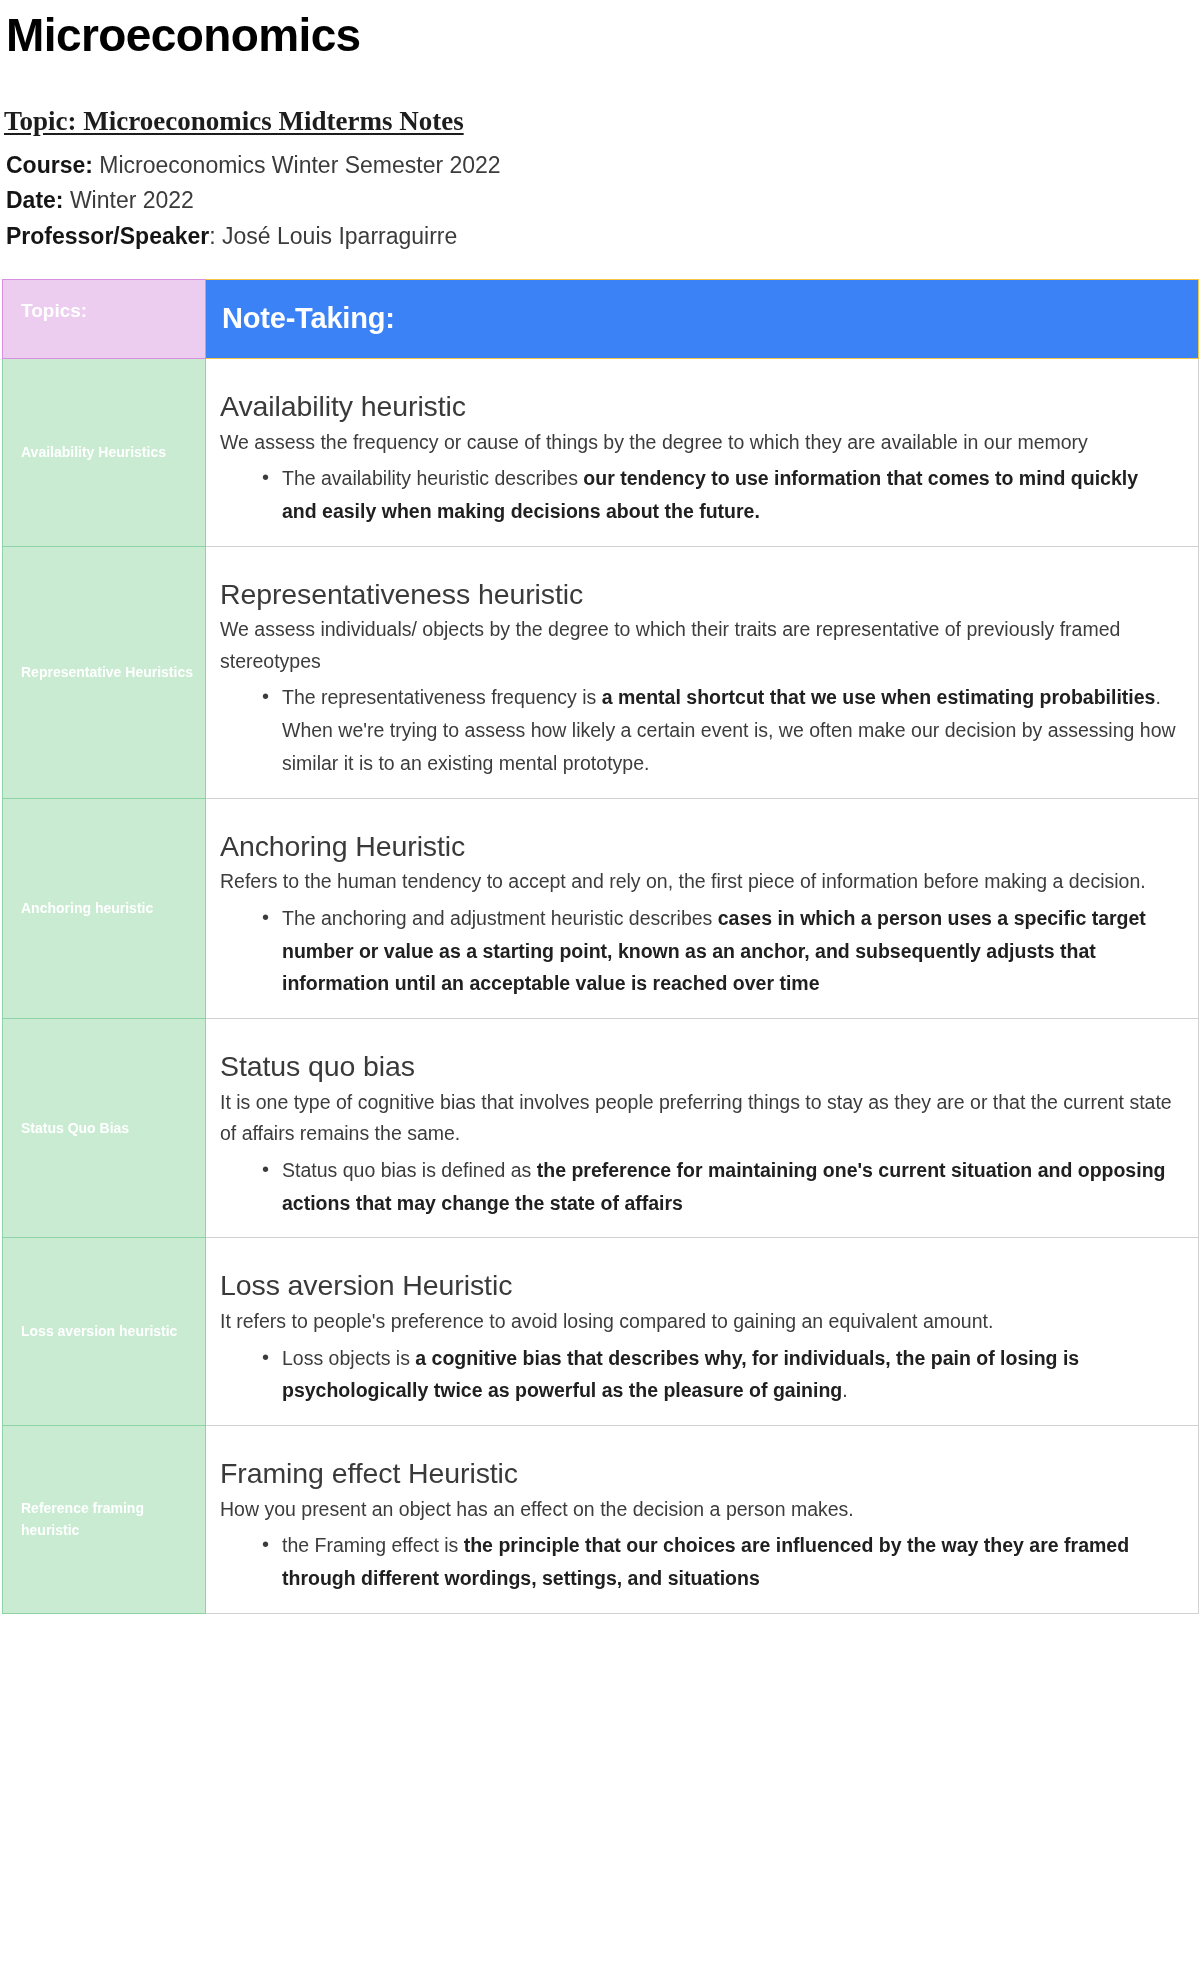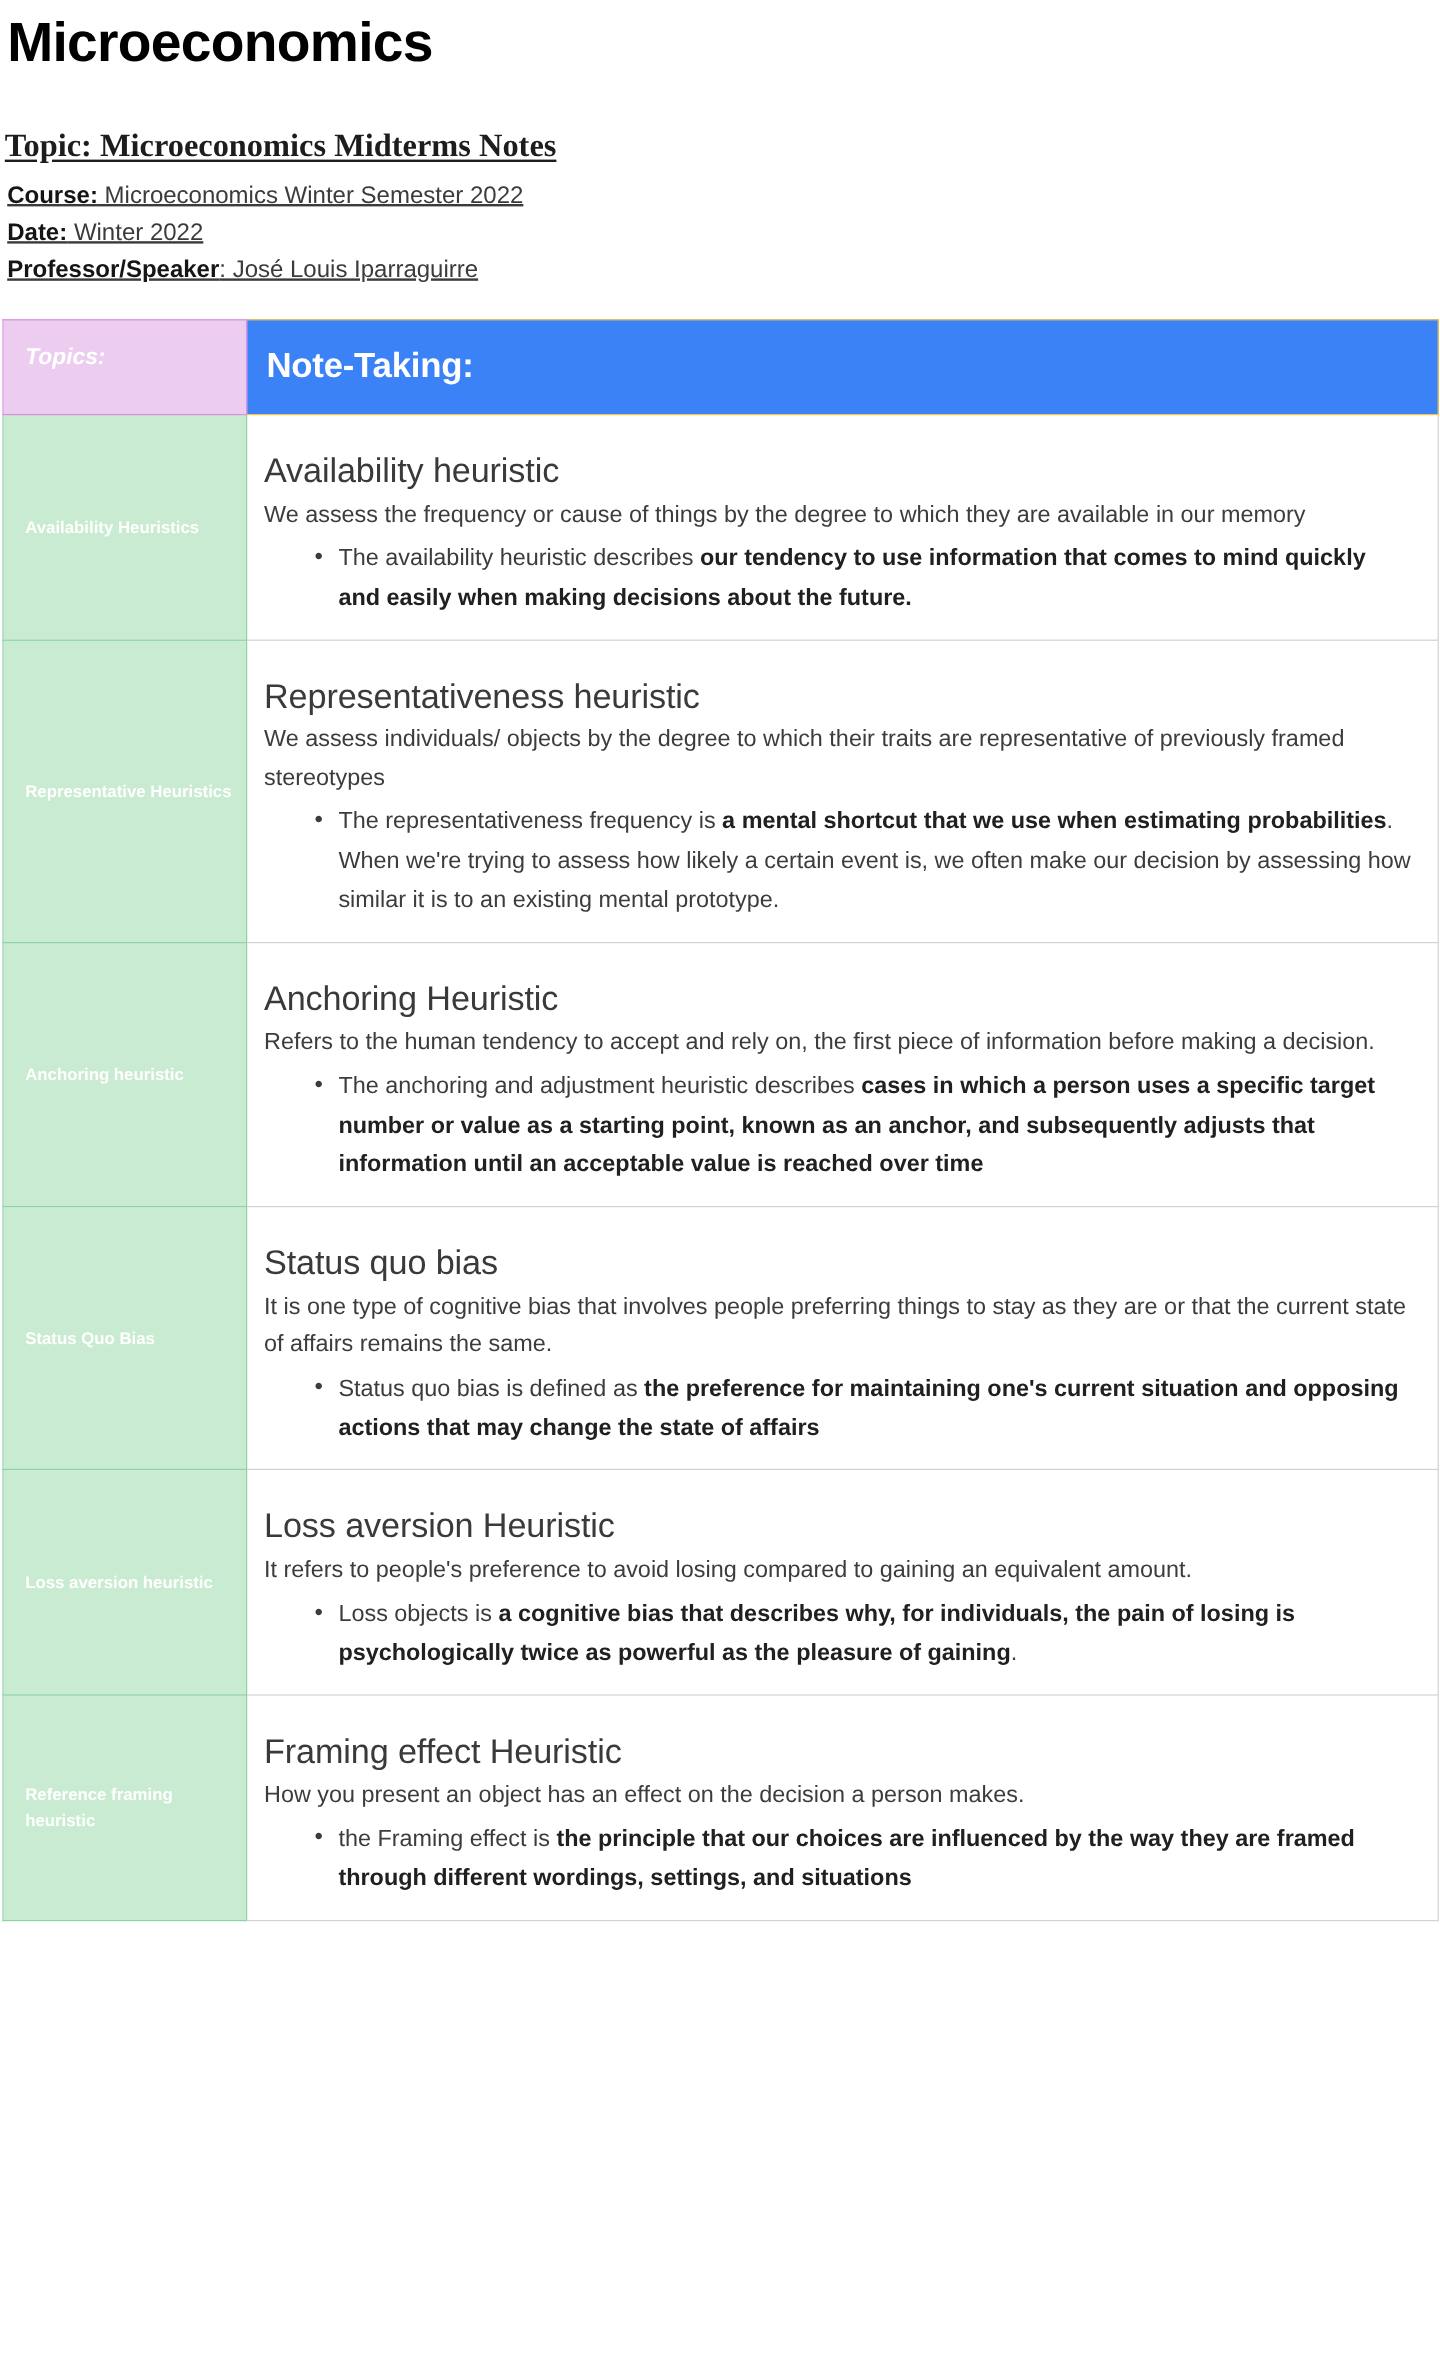--- a/index.html
+++ b/index.html
@@ -39,24 +39,23 @@
     color: #1d1d1d;
     margin: 42px 0 0 4px;
     display: inline-block;
     text-decoration: underline;
     text-underline-offset: 3px;
     line-height: 1.25;
   }
 
   .meta {
     margin: 10px 0 0 6px;
-    font-size: 20px;
+    font-size: 23px;
     line-height: 1.45;
     color: #3b3b3b;
-    text-decoration: underline;
   }
   .meta-row { margin-bottom: 2px; }
   .meta-label { font-weight: bold; color: #151515; }
 
   
   .notes-table {
     width: 1196px;
     margin: 26px 0 0 2px;
     border-collapse: collapse;
     table-layout: fixed;
@@ -70,21 +69,20 @@
     background: #eccdf0;
     border: 1.5px solid #d88fe0;
     color: #ffffff;
     font-size: 19px;
     font-weight: bold;
     text-align: left;
     vertical-align: middle;
     padding: 20px 0 36px 18px;
     height: 66px;
     box-sizing: border-box;
-    font-style: italic;
   }
   .th-notes {
     background: #3b82f6;
     border: 1.5px solid #f5c544;
     color: #ffffff;
     font-size: 29px;
     font-weight: bold;
     text-align: left;
     vertical-align: middle;
     padding: 14px 0 14px 16px;

